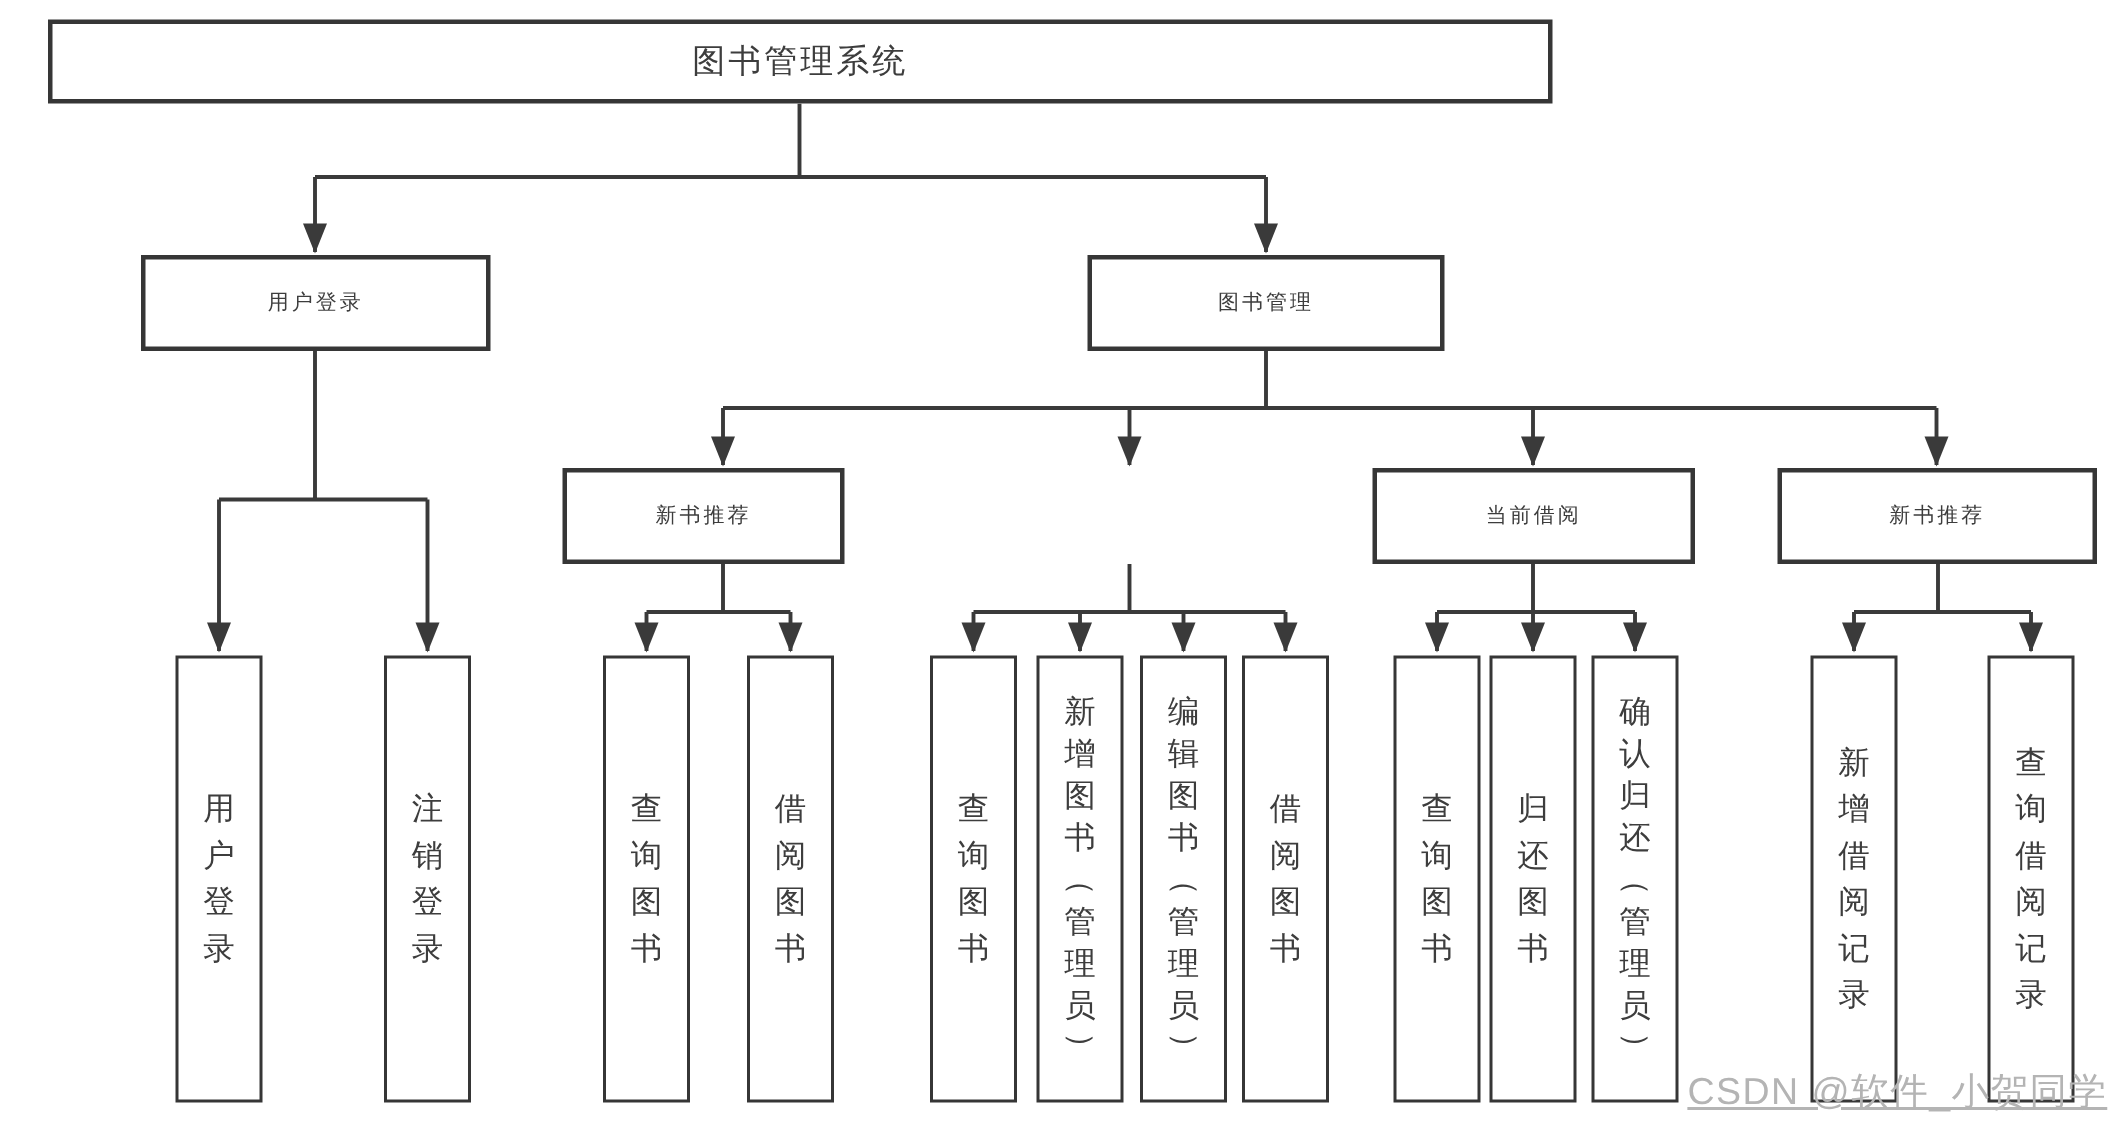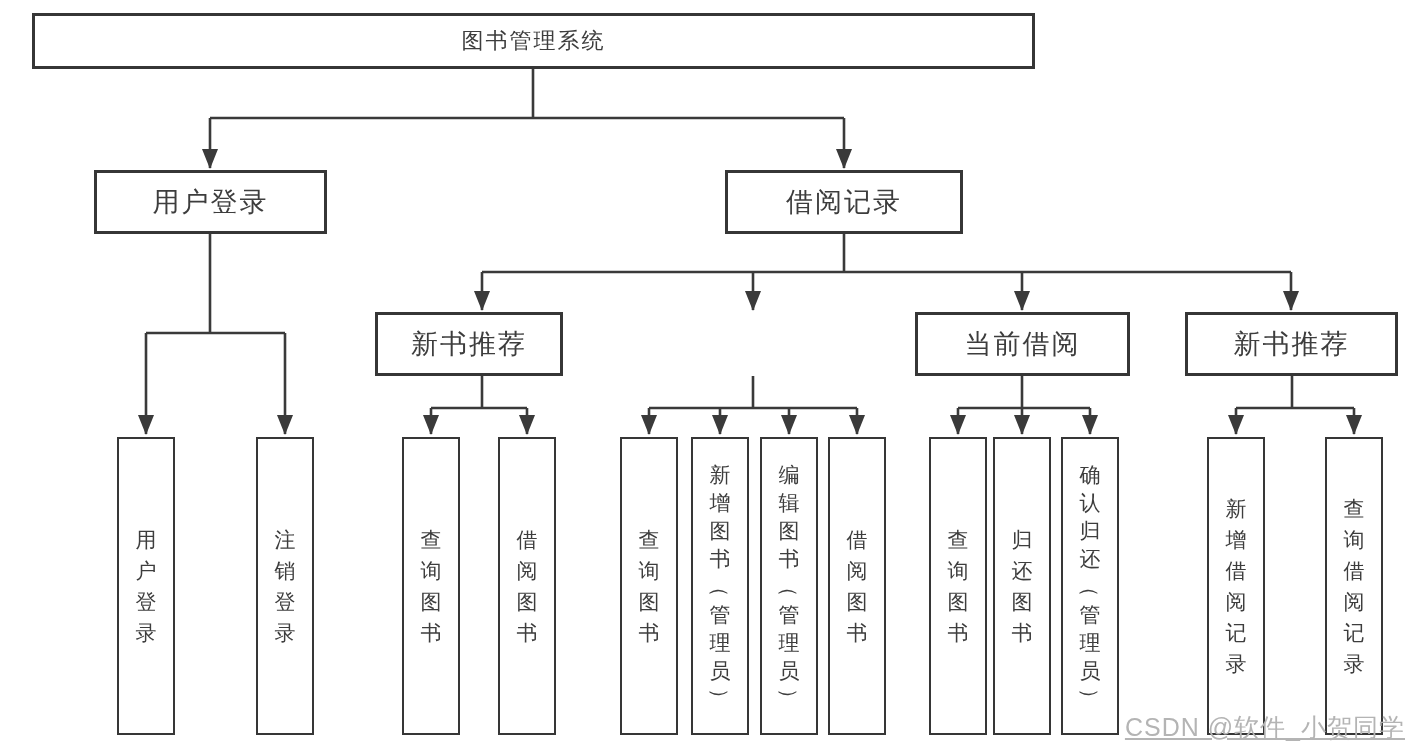--- a/index.html
+++ b/index.html
@@ -10,21 +10,21 @@
     margin-left:12px;
   }
   .wires{position:absolute;left:0;top:0;width:1405px;height:747px;}
   .wires path{stroke:var(--line,#3a3a3a);stroke-width:2.6;fill:none;}
   .wires marker path{fill:var(--line,#3a3a3a);stroke:none;}
   .node{
     position:absolute;background:var(--fill,#fff);
     border:3px solid var(--border,#363636);box-sizing:border-box;
     display:flex;align-items:center;justify-content:center;
   }
-  .node.h span{font-size:27px;letter-spacing:2px;white-space:nowrap;}
+  .node.h span{font-size:14px;letter-spacing:2px;white-space:nowrap;}
   .node.root span{font-size:22px;}
   .node.v{flex-direction:column;gap:10px;border-width:2.5px;}
   .node.v.tight{gap:7px;}
   .node.v .ch{font-size:21px;line-height:1;display:block;}
   .node.v .ch.rot{transform:rotate(90deg);}
   .watermark{
     position:absolute;right:12px;bottom:3px;z-index:3;pointer-events:none;
     font-size:25px;letter-spacing:1px;color:var(--watermark,#b3b3b3);white-space:nowrap;text-decoration:underline;
   }
 </style>
@@ -70,21 +70,21 @@
   </svg>
 
   <div class="node h root" style="left:20px;top:13px;width:1003px;height:56px">
     <span>图书管理系统</span>
   </div>
 
   <div class="node h" style="left:82px;top:170px;width:233px;height:64px">
     <span>用户登录</span>
   </div>
   <div class="node h" style="left:713px;top:170px;width:238px;height:64px">
-    <span>借阅记录</span>
+    <span>图书管理</span>
   </div>
 
   <div class="node h" style="left:363px;top:312px;width:188px;height:64px">
     <span>新书推荐</span>
   </div>
   <div class="node h" style="left:903px;top:312px;width:215px;height:64px">
     <span>当前借阅</span>
   </div>
   <div class="node h" style="left:1173px;top:312px;width:213px;height:64px">
     <span>新书推荐</span>

